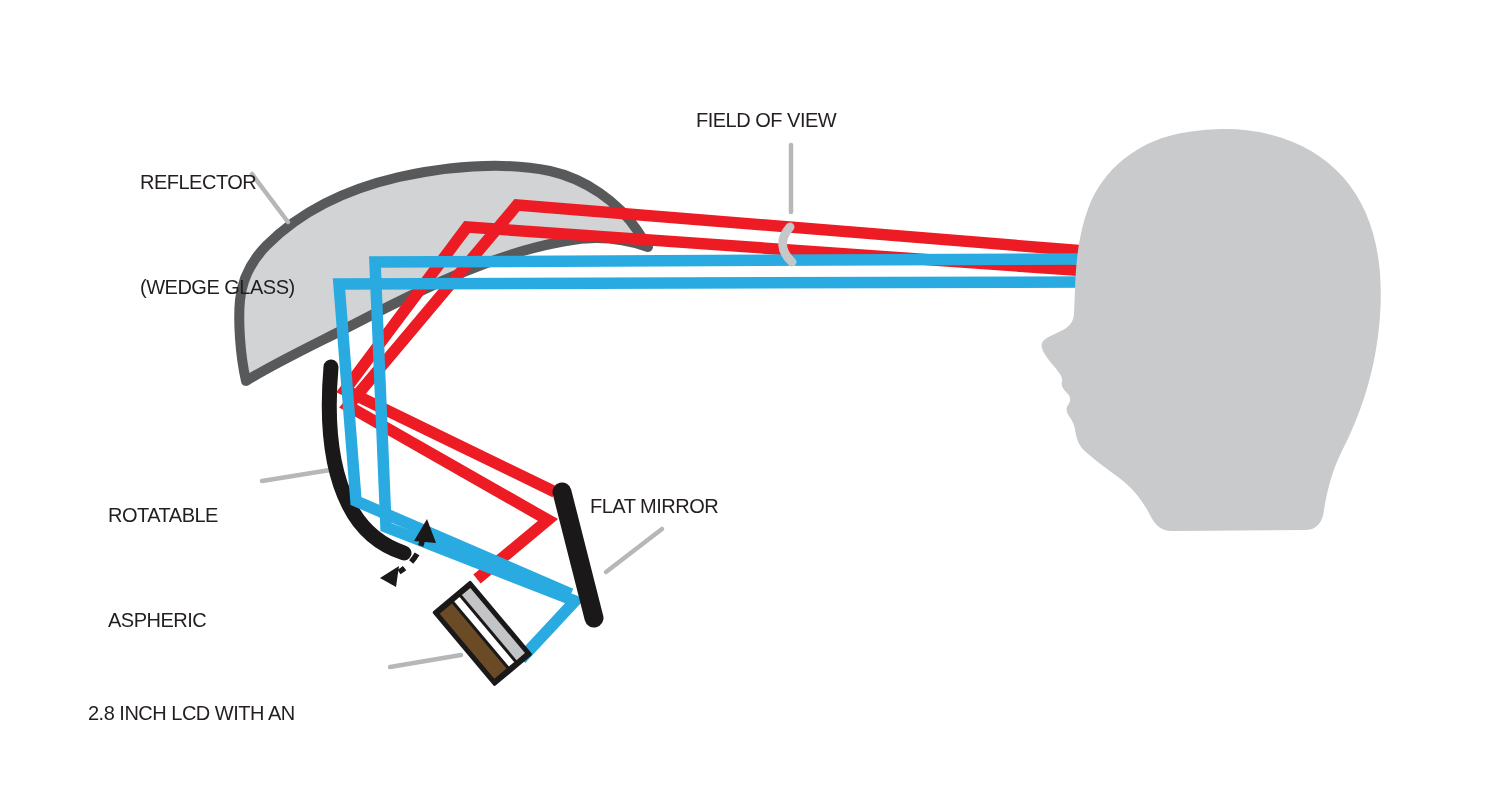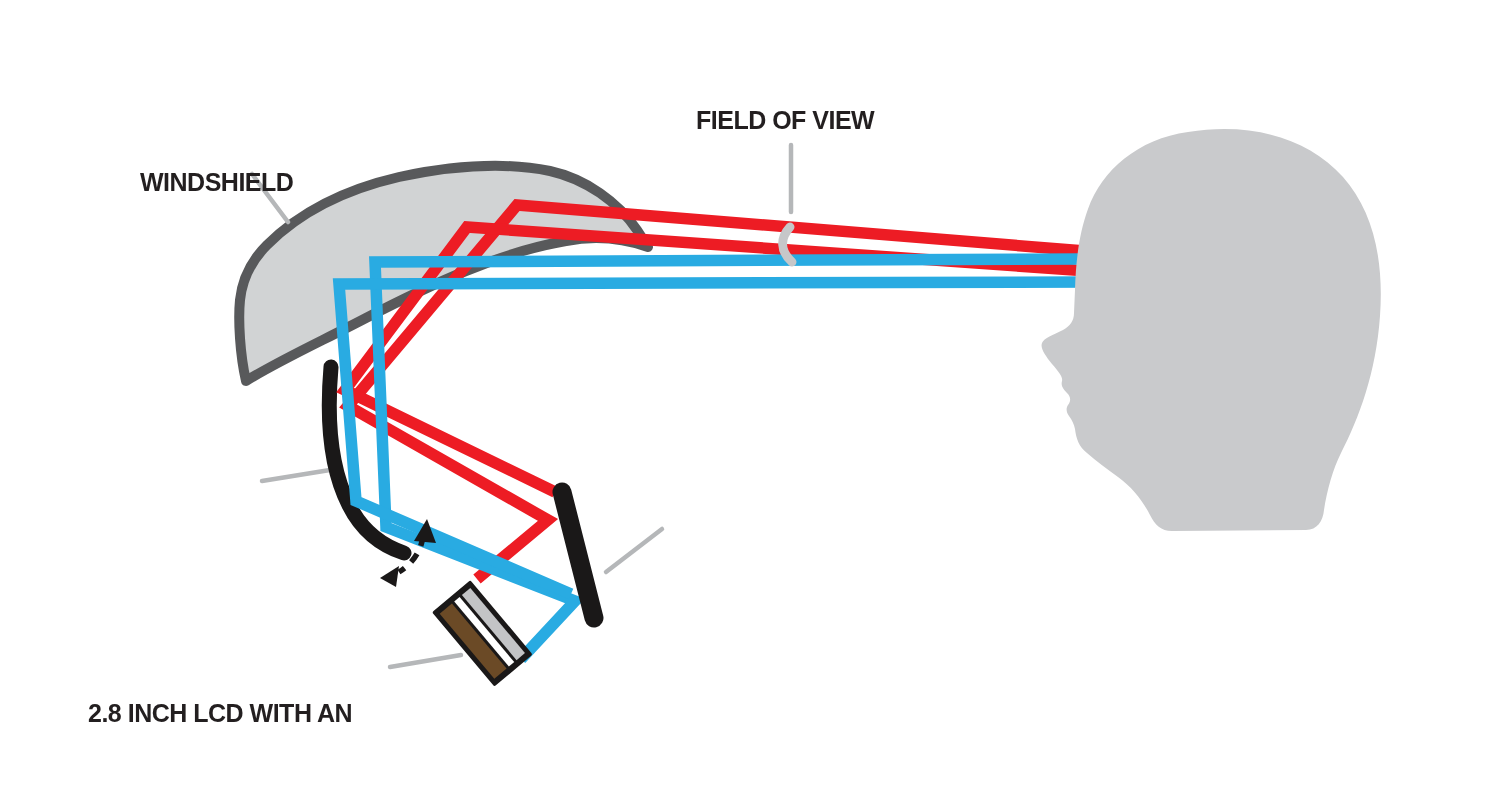--- a/index.html
+++ b/index.html
@@ -16,22 +16,22 @@
   .ray-blue{stroke:var(--ray-blue);stroke-width:11.5;fill:none;stroke-linejoin:miter;}
   .blk-stroke{stroke:var(--component-black);fill:none;}
   .blk-fill{fill:var(--component-black);}
   .fov-arc{stroke:var(--fov-gray);stroke-width:9;fill:none;stroke-linecap:round;}
   .head{fill:var(--head-gray);}
   .lcd-silver{fill:var(--lcd-silver);}
   .lcd-white{fill:var(--lcd-white);}
   .lcd-brown{fill:var(--lcd-brown);}
 
   
-  .lbl{position:absolute;color:var(--label-text);font-weight:700;
-       font-size:25px;line-height:35px;letter-spacing:-0.5px;white-space:pre;}
+  .lbl{position:absolute;color:var(--label-text);font-weight:400;
+       font-size:20px;line-height:35px;letter-spacing:-0.5px;white-space:pre;}
 </style>
 </head>
 <body style="background: rgb(255, 255, 255);">
 
 <div class="stage">
 
   <svg width="1500" height="800" viewBox="0 0 1500 800">
 
     <path class="windshield" d="M 246 381
          C 240 355 238 320 240 300
@@ -99,27 +99,31 @@
          C 1376 373 1359 418 1341 453
          C 1333 469 1327 490 1324 510
          C 1323 521 1317 530 1306 530
          L 1172 531
          C 1161 531 1155 525 1150 515
          C 1143 501 1132 487 1118 477
          C 1107 469 1096 461 1087 453 Z"></path>
   </svg>
 
   <div class="lbl" style="left:140px;top:95px;">
-    <div>WINDSHIELD</div>
+    <div>REFLECTOR</div>
+    <div>(WEDGE GLASS)</div>
   </div>
 
   <div class="lbl" style="left:696px;top:103px;">FIELD OF VIEW</div>
 
   <div class="lbl" style="left:108px;top:428px;">
+    <div>ROTATABLE</div>
+    <div>ASPHERIC</div>
   </div>
 
+  <div class="lbl" style="left:590px;top:489px;">FLAT MIRROR</div>
 
   <div class="lbl" style="left:88px;top:626px;">
     <div>2.8 INCH LCD WITH AN</div>
     
   </div>
 
 </div>
 
 </body></html>

